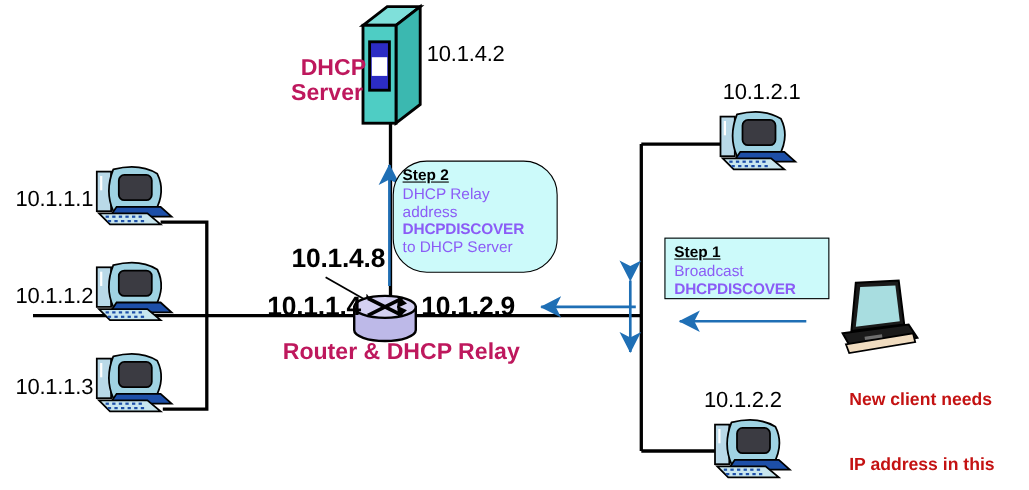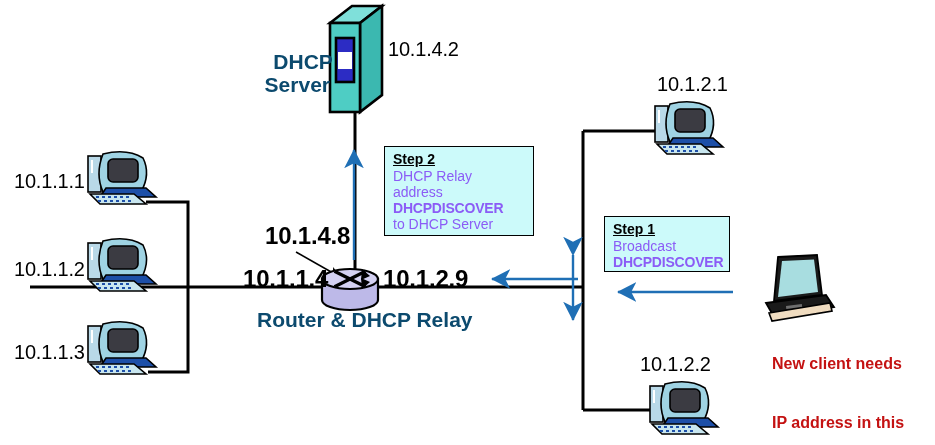--- a/index.html
+++ b/index.html
@@ -32,21 +32,21 @@
   }
   .ip-plain{
     font-size:20px;
     font-weight:normal;
     color:#000000;
     letter-spacing:-0.2px;
   }
   .redlbl{
     font-size:21px;
     font-weight:bold;
-    color:#0c4a6e;
+    color:#be185d;
     line-height:1.12;
   }
   .redlbl-sm{
     font-size:16px;
     font-weight:bold;
     color:#c41212;
     line-height:1.22;
   }
   .callout{
     position:absolute;
@@ -300,27 +300,27 @@
 
   <div class="lbl ip-plain" style="left:657px; top:73px;">10.1.2.1</div>
   <div class="lbl ip-plain" style="left:640px; top:353px;">10.1.2.2</div>
 
   <div class="lbl redlbl-sm" style="left:772px; top:315px;">
     <span style="display:block">New client needs</span>
     <span style="display:block">IP address in this</span>
     
   </div>
 
-  <div class="callout" style="left:384px; top:146px; width:150px; height:90px;">
+  <div class="callout" style="left:357px; top:146px; width:150px; height:102px;border-radius:31px;">
     <span class="step-title">Step 2</span>
     <span class="ln">DHCP Relay</span>
     <span class="ln">address</span>
     <span class="ln b">DHCPDISCOVER</span>
     <span class="ln">to DHCP Server</span>
   </div>
 
-  <div class="callout" style="left:604px; top:216px; width:126px; height:56px;">
+  <div class="callout" style="left:604px; top:216px; width:150px; height:56px;">
     <span class="step-title">Step 1</span>
     <span class="ln">Broadcast</span>
     <span class="ln b">DHCPDISCOVER</span>
   </div>
 
 </div>
 
 </body></html>

